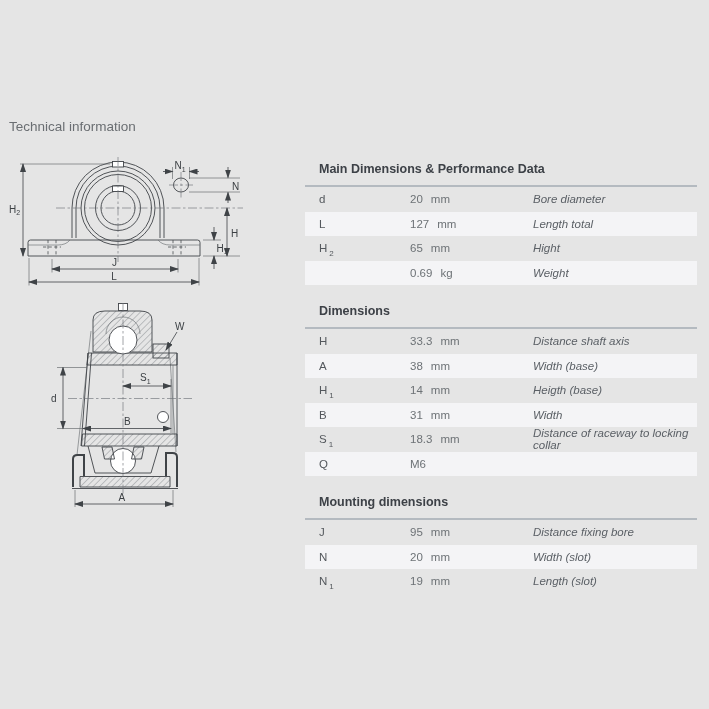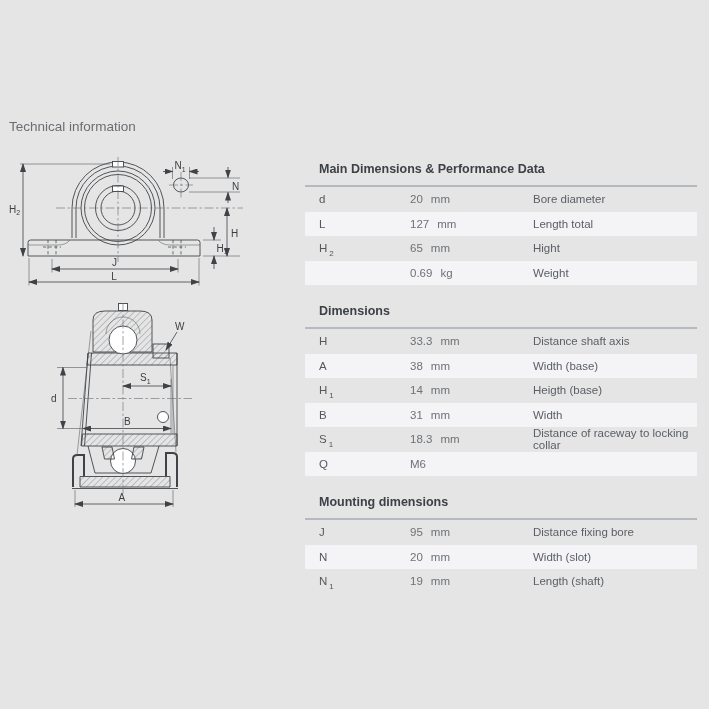--- a/index.html
+++ b/index.html
@@ -17,21 +17,21 @@
   .spec-heading{margin:14px 0 8px 0;padding-left:14px;font-size:12.5px;line-height:15px;
                 font-weight:bold;color:#3d4147;}
   .spec-section + .spec-section .spec-heading{margin-top:0;}
   .spec-rows{border-top:2px solid #b4bac0;}
   .spec-row{display:flex;align-items:center;height:24.5px;font-size:11.5px;padding-left:14px;}
   .spec-row:nth-child(even){background:#f4f4f6;}
   .c-param{flex:0 0 91px;color:#54585d;}
   .c-param sub{font-size:8px;margin-left:2px;line-height:0;}
   .c-value{flex:0 0 123px;color:#6d7276;}
   .c-value .vu{margin-left:8px;}
-  .c-desc{flex:1 1 auto;color:#5b6066;}
+  .c-desc{flex:1 1 auto;color:#5b6066;font-style:italic;}
 
   
   .ln{stroke:#3f4347;stroke-width:.9;fill:none;}
   .thin{stroke:#6b6f73;stroke-width:.65;}
   .thick{stroke-width:2;}
   .cl{stroke:#70747a;stroke-width:.65;fill:none;stroke-dasharray:9 2.5 2.5 2.5;}
   .dash{stroke:#4a4e52;stroke-width:.8;fill:none;stroke-dasharray:3.2 2.4;}
   .dim{stroke:#3f4347;stroke-width:.8;fill:none;}
   .ext{stroke:#63676b;stroke-width:.65;fill:none;}
   .lbl{fill:#3c4044;font-family:"Liberation Sans",sans-serif;font-size:10px;stroke:none;}
@@ -279,19 +279,19 @@
       <span class="c-desc">Distance fixing bore</span>
     </div>
           <div class="spec-row">
       <span class="c-param"><span class="pm">N</span><sub class="ps"></sub></span>
       <span class="c-value"><span class="vn">20</span><span class="vu">mm</span></span>
       <span class="c-desc">Width (slot)</span>
     </div>
           <div class="spec-row">
       <span class="c-param"><span class="pm">N</span><sub class="ps">1</sub></span>
       <span class="c-value"><span class="vn">19</span><span class="vu">mm</span></span>
-      <span class="c-desc">Length (shaft)</span>
+      <span class="c-desc">Length (slot)</span>
     </div>
         </div>
     </section>
     </div>
 
 </div>
 
 </body></html>

